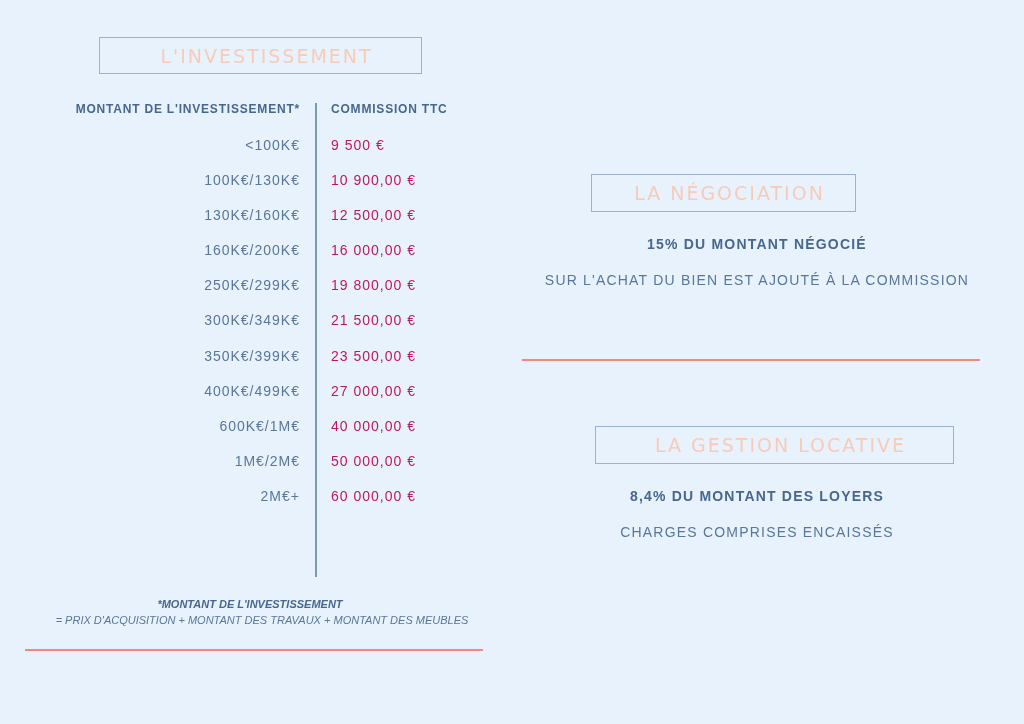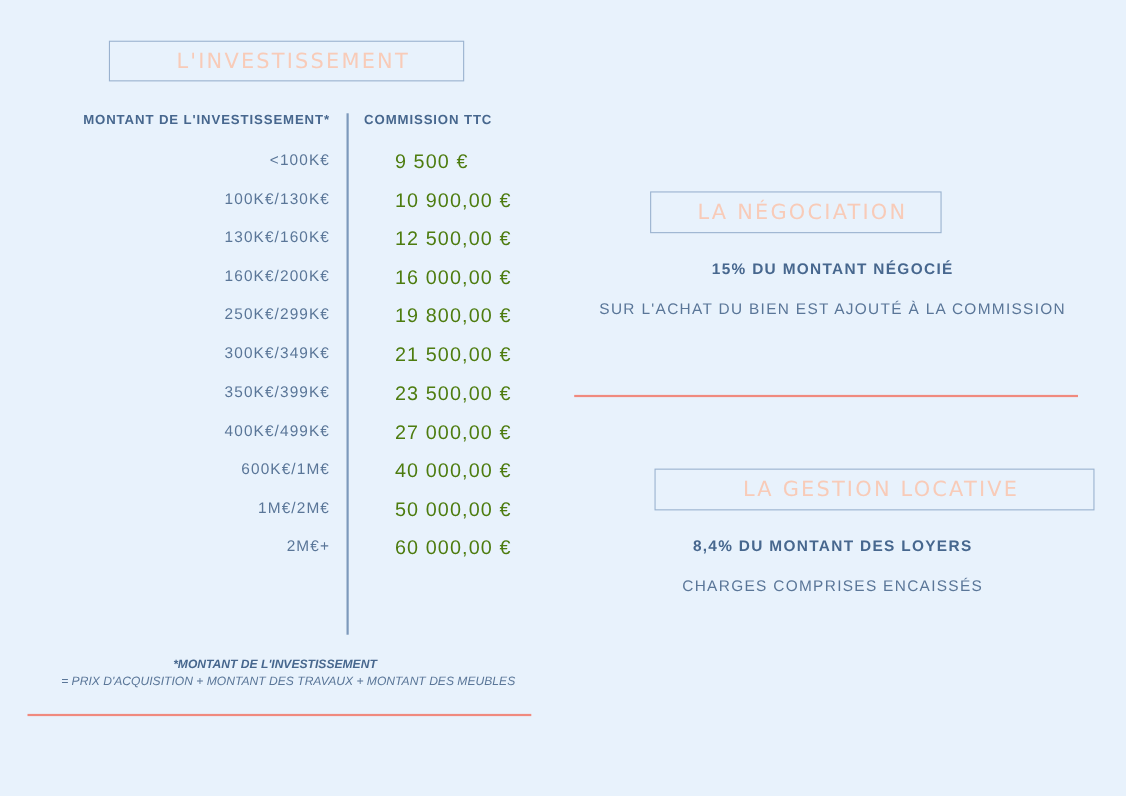--- a/index.html
+++ b/index.html
@@ -18,21 +18,21 @@
       justify-content: center;
       color: #f8cbb8;
       font-family: "DejaVu Sans", sans-serif;
       font-size: 19px;
       letter-spacing: 2px;
       font-weight: normal;
       padding-left: 12px;
     }
     #title-invest { left: 99px; top: 37px; width: 323px; height: 37px; }
     #title-nego { left: 591px; top: 174px; width: 265px; height: 38px; }
-    #title-gestion { left: 595px; top: 426px; width: 400px; height: 38px; }
+    #title-gestion { left: 595px; top: 426px; width: 359px; height: 38px; }
 
     .col-header {
       position: absolute;
       top: 102px;
       font-weight: bold;
       font-size: 12px;
       letter-spacing: 0.8px;
       color: #47678e;
       white-space: nowrap;
     }
@@ -41,38 +41,38 @@
 
     .divider-v {
       position: absolute;
       left: 315px;
       top: 103px;
       width: 1.5px;
       height: 474px;
       background: #7d99bb;
     }
 
-    .rows { position: absolute; top: 137px; left: 0; width: 500px; padding-left: 28px; }
+    .rows { position: absolute; top: 137px; left: 0; width: 500px; }
     .row { position: relative; height: 35.1px; }
     .row .range {
       position: absolute;
       right: 200px;
       top: 0;
       font-size: 14px;
       letter-spacing: 1px;
       color: #5a7698;
       white-space: nowrap;
     }
     .row .fee {
       position: absolute;
       left: 331px;
       top: 0;
-      font-size: 18px;
+      font-size: 14px;
       letter-spacing: 1px;
-      color: #4d7c0f;
+      color: #be185d;
       white-space: nowrap;
     }
 
     .footnote {
       position: absolute;
       left: 0;
       width: 500px;
       text-align: center;
       font-style: italic;
       font-size: 11px;

